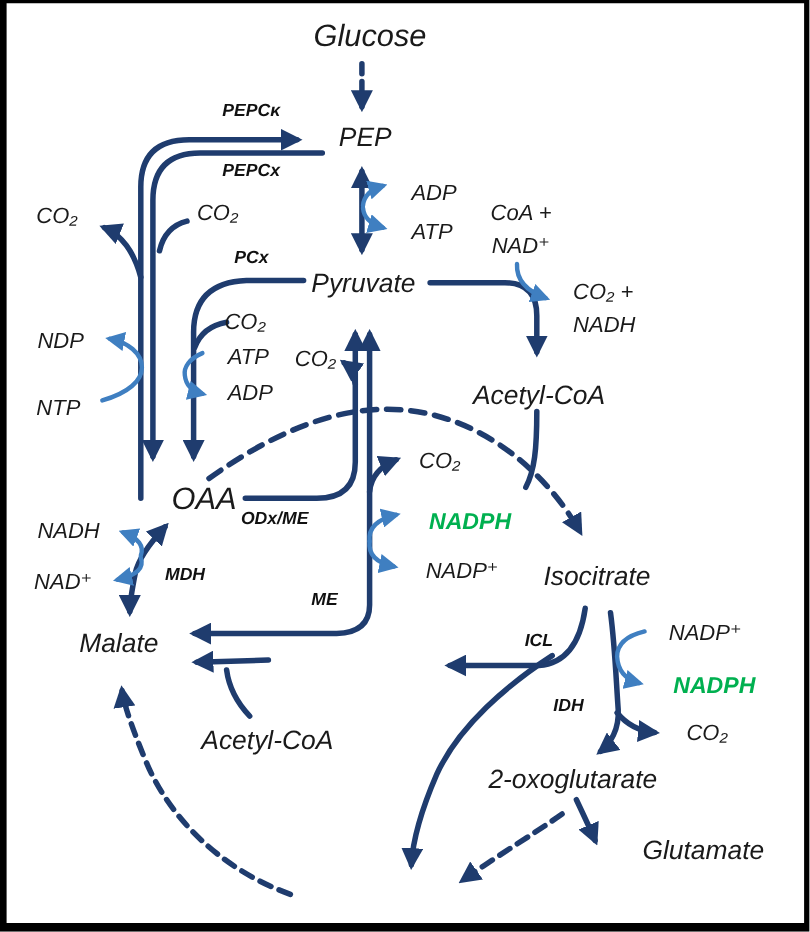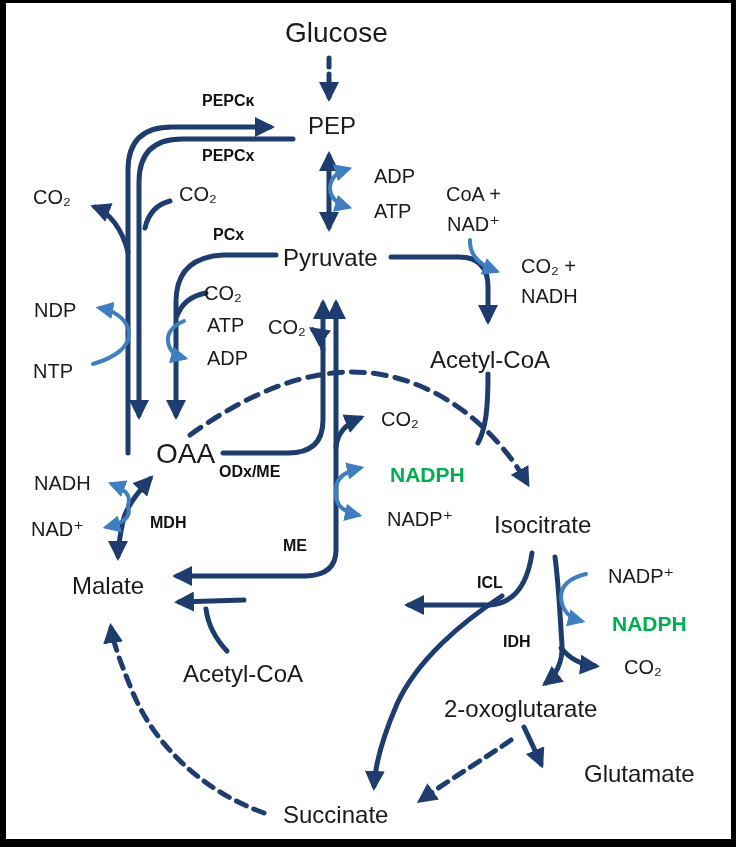--- a/index.html
+++ b/index.html
@@ -3,21 +3,21 @@
 <meta charset="utf-8">
 <style>
   html,body{margin:0;padding:0;background:#fff;}
   #figure{
     position:relative;width:736px;height:847px;background:#ffffff;
     border-style:solid;border-color:#000;border-width:3px 5px 8px 6px;
     box-sizing:border-box;overflow:hidden;
     font-family:"Liberation Sans","DejaVu Sans",sans-serif;
   }
   #arrows{position:absolute;left:-6px;top:-3px;width:736px;height:847px;}
-  .lbl{position:absolute;white-space:nowrap;line-height:1;color:#1a1a1a;}
+  .lbl{position:absolute;white-space:nowrap;line-height:1;color:#1a1a1a;font-style:italic;}
   .m{font-size:24px;}
   .m-lg{font-size:28px;}
   .e{font-size:16px;font-weight:bold;color:#111;}
   .c{font-size:20px;}
   .g{font-size:21px;font-weight:bold;color:#00b050;}
 </style>
 </head>
 <body>
 
 <div id="figure">
@@ -77,21 +77,20 @@
   <div class="lbl m-lg" style="left:279px;top:16px">Glucose</div>
   <div class="lbl m" style="left:302px;top:111px">PEP</div>
   <div class="lbl m" style="left:277px;top:243px">Pyruvate</div>
   <div class="lbl m" style="left:424px;top:345px">Acetyl-CoA</div>
   <div class="lbl m-lg" style="left:150px;top:437px">OAA</div>
   <div class="lbl m" style="left:488px;top:510px">Isocitrate</div>
   <div class="lbl m" style="left:66px;top:571px">Malate</div>
   <div class="lbl m" style="left:177px;top:659px">Acetyl-CoA</div>
   <div class="lbl m" style="left:438px;top:694px">2-oxoglutarate</div>
   <div class="lbl m" style="left:578px;top:759px">Glutamate</div>
-  <div class="lbl m" style="left:277px;top:800px">Succinate</div>
 
   <div class="lbl e" style="left:196px;top:90px">PEPCᴋ</div>
   <div class="lbl e" style="left:196px;top:145px">PEPCx</div>
   <div class="lbl e" style="left:207px;top:224px">PCx</div>
   <div class="lbl e" style="left:213px;top:461px">ODx/ME</div>
   <div class="lbl e" style="left:144px;top:512px">MDH</div>
   <div class="lbl e" style="left:277px;top:535px">ME</div>
   <div class="lbl e" style="left:471px;top:572px">ICL</div>
   <div class="lbl e" style="left:497px;top:631px">IDH</div>
 

